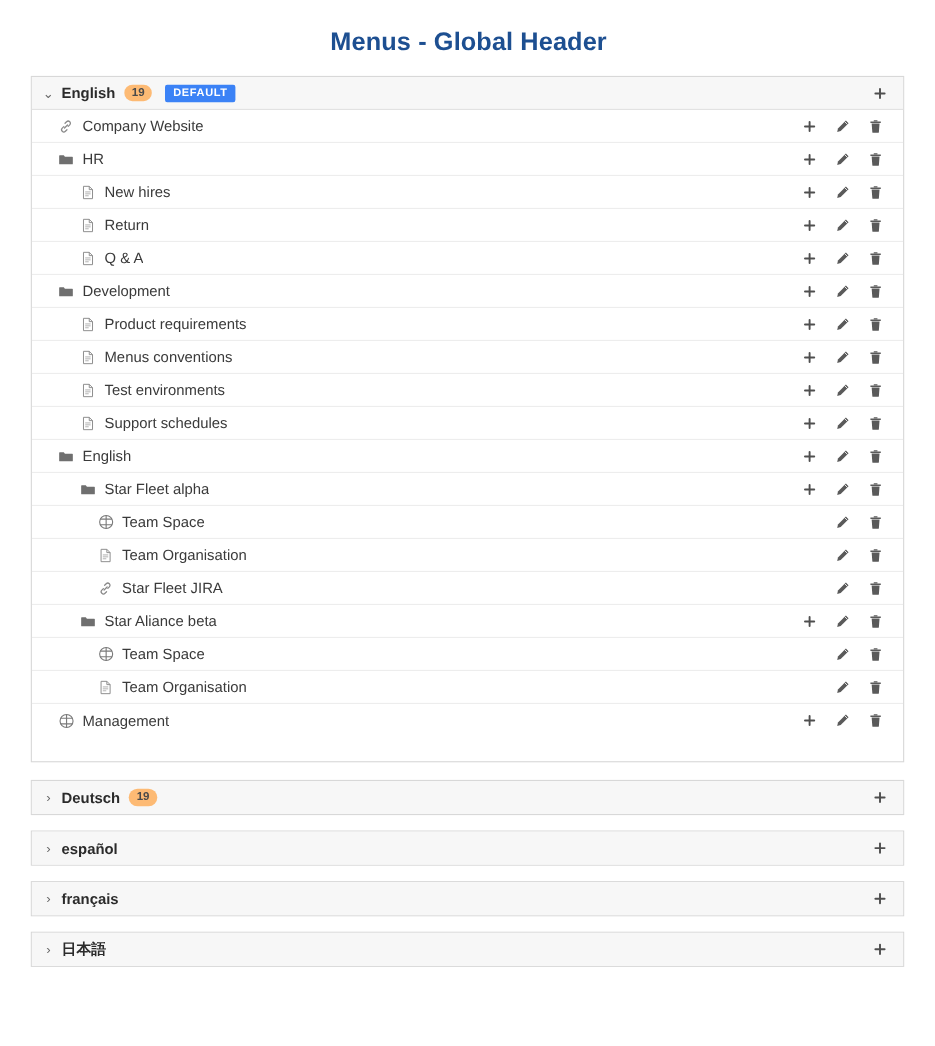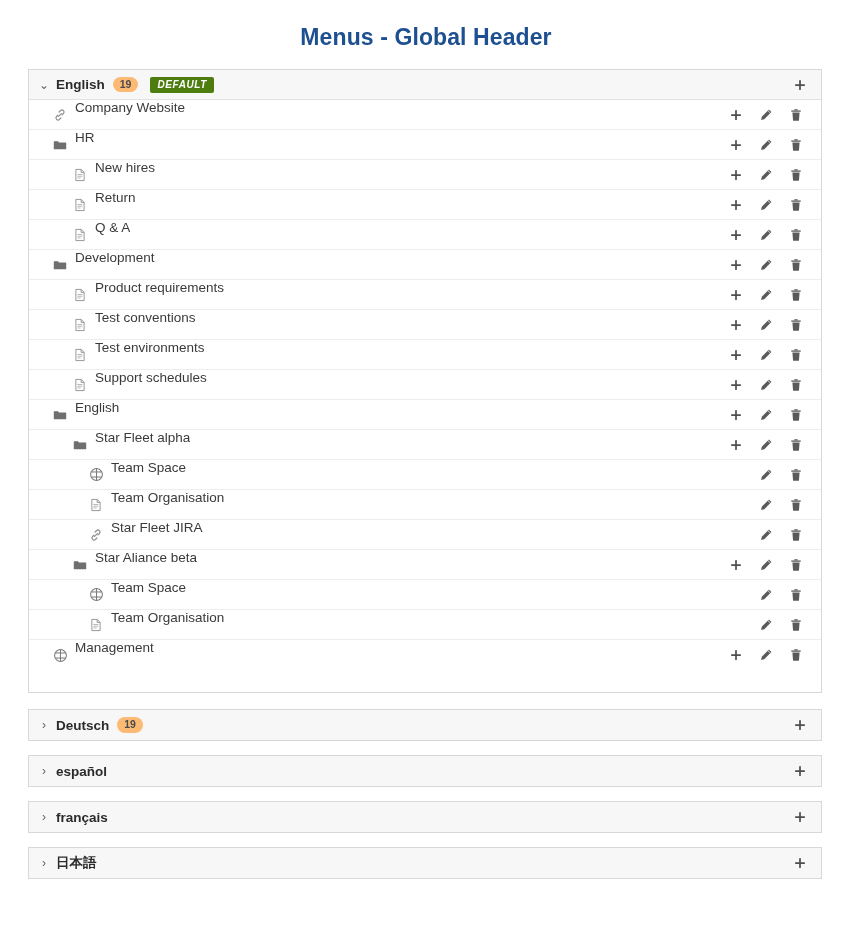--- a/index.html
+++ b/index.html
@@ -65,36 +65,36 @@
     color: #4a4a4a;
     border-radius: 9px;
     font-size: 10.5px;
     font-weight: bold;
     padding: 2px 7px 2px 7px;
     line-height: 1.1;
   }
   .default-badge {
     display: inline-block;
     margin-left: 12px;
-    background: #4d7c0f;
+    background: #3b82f6;
     color: #ffffff;
     border-radius: 2px;
     font-size: 10px;
     font-weight: bold;
     letter-spacing: 0.6px;
     padding: 3px 7px;
     line-height: 1;
-    font-style: italic;
   }
   .spacer { flex: 1 1 auto; }
 
   
   .rows { padding: 0; }
   .row {
     display: flex;
+    align-items: center;
     height: 30px;
     border-bottom: 1px solid #ededed;
     font-size: 13.5px;
     padding-right: 10px;
   }
   .row:last-child { border-bottom: none; }
   .row .label {
     color: #3a3a3a;
     white-space: nowrap;
     overflow: hidden;
@@ -464,21 +464,21 @@
                   <path d="M3.3 1.6 h6.0 l3.4 3.4 v9.4 h-9.4 z" fill="#ffffff" stroke="#8a8a8a" stroke-width="1"></path>
                   <path d="M9.3 1.6 v3.4 h3.4" fill="none" stroke="#8a8a8a" stroke-width="1"></path>
                   <g stroke="#a6a6a6" stroke-width="0.9">
                     <path d="M5.1 7.4 h5.6"></path>
                     <path d="M5.1 9.4 h5.6"></path>
                     <path d="M5.1 11.4 h3.6"></path>
                   </g>
                 </g>
               </svg>
             </span>
-            <span class="label">Test conventions</span>
+            <span class="label">Menus conventions</span>
             <span class="actions">
               <span class="act">
                 <svg width="14" height="14" viewBox="0 0 16 16">
                   <g stroke="#4f4f4f" stroke-width="2" stroke-linecap="round">
                     <path d="M8 3.2 V12.8"></path>
                     <path d="M3.2 8 H12.8"></path>
                   </g>
                 </svg>
               </span>
               <span class="act">

